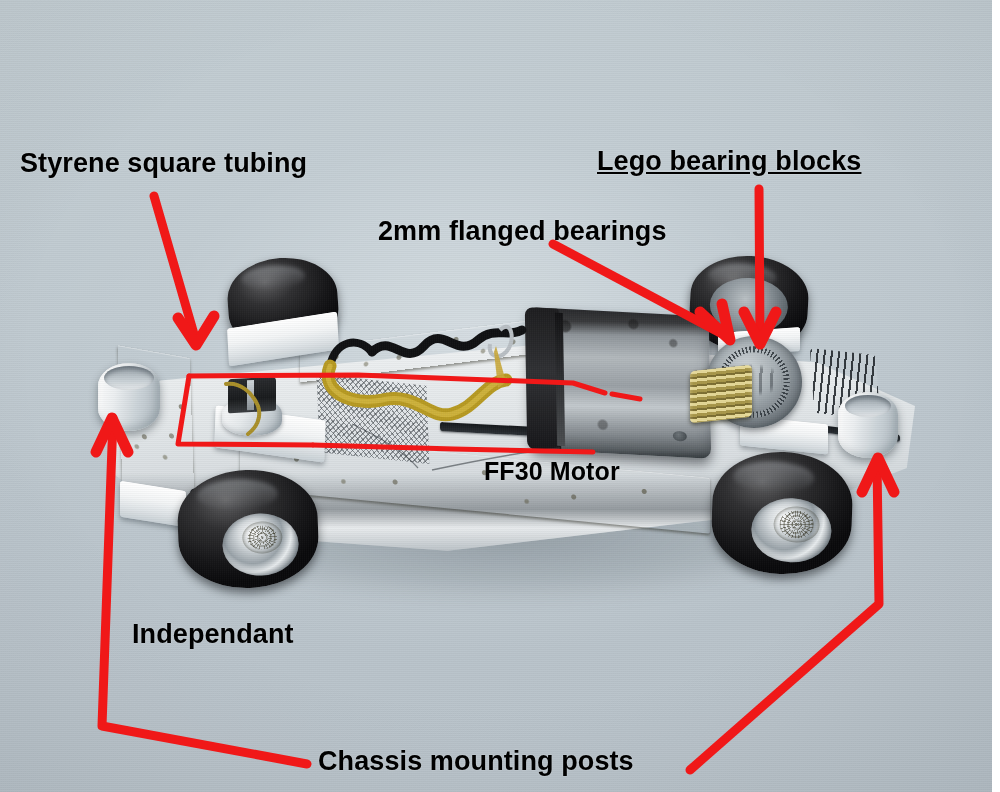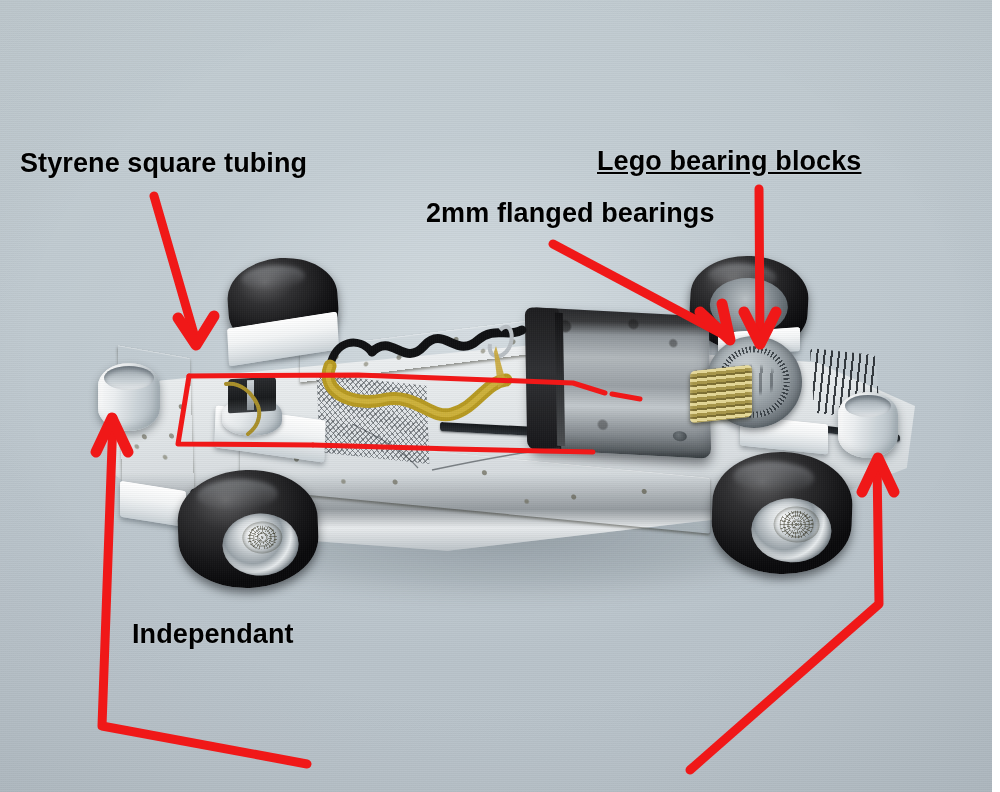--- a/index.html
+++ b/index.html
@@ -247,21 +247,21 @@
     font-family:"Liberation Sans", sans-serif;
     font-weight:bold;
     font-size:27px;
     letter-spacing:.1px;
     white-space:nowrap;
     text-shadow:0 0 2px rgba(255,255,255,.35);
   }
   .lbl.two-line{line-height:1.32;}
   #lbl-styrene{left:20px;top:148px;}
   #lbl-lego{left:597px;top:146px;text-decoration:underline;}
-  #lbl-bearings{left:378px;top:198px;margin-left:48px;}
+  #lbl-bearings{left:378px;top:216px;}
   #lbl-motor{left:484px;top:457px;font-size:25px;}
   #lbl-indep{left:132px;top:617px;}
   #lbl-chassis{left:318px;top:746px;}
 </style>
 </head>
 <body>
 
 <div id="stage">
 
   <div class="bg-grad layer"></div>
@@ -383,17 +383,19 @@
       <g>
         <path d="M877 462 L879 604 L690 770"></path>
         <path d="M862 492 L878 458 L894 492" stroke-width="11"></path>
       </g>
     </g>
   </svg>
 
   <div class="lbl" id="lbl-styrene">Styrene square tubing</div>
   <div class="lbl" id="lbl-lego">Lego bearing blocks</div>
   <div class="lbl" id="lbl-bearings">2mm flanged bearings</div>
+  <div class="lbl" id="lbl-motor">FF30 Motor</div>
   <div class="lbl two-line" id="lbl-indep">
     <div>Independant</div>
   </div>
+  <div class="lbl" id="lbl-chassis">Chassis mounting posts</div>
 
 </div>
 
 </body></html>

